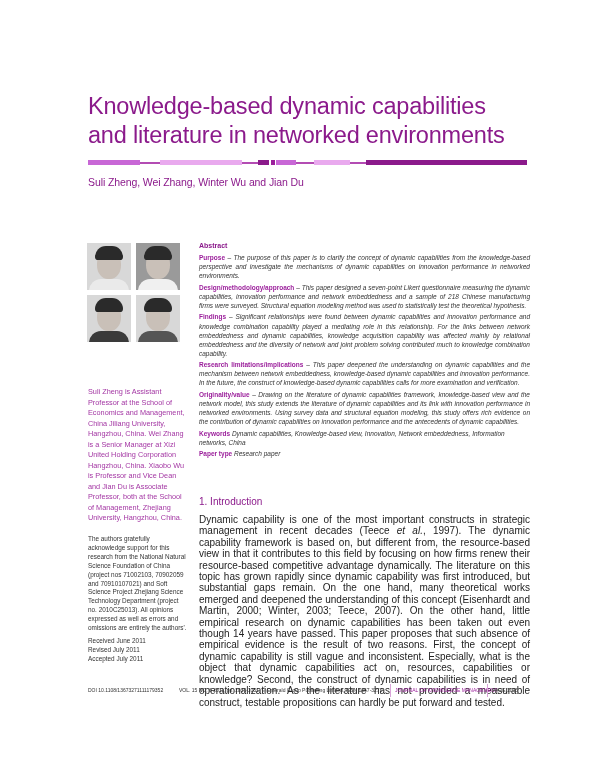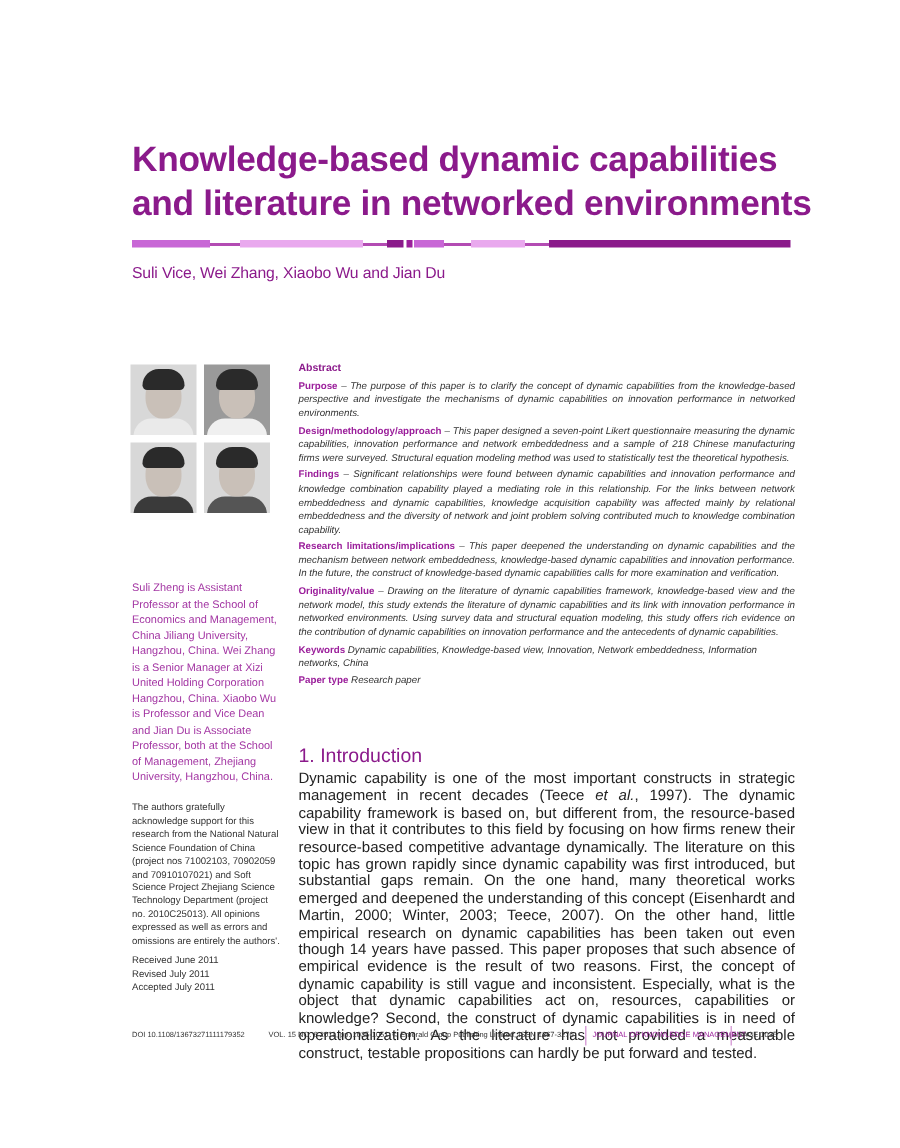--- a/index.html
+++ b/index.html
@@ -1,21 +1,21 @@
 <!DOCTYPE html>
 <html><head>
   <meta charset="utf-8">
   <style>
     * { margin: 0; padding: 0; box-sizing: border-box; }
     html, body { width: 600px; height: 765px; background: #ffffff; overflow: hidden; }
     body { position: relative; font-family: "Liberation Sans", sans-serif; color: #222; }
 
     .title {
       position: absolute; left: 88px; top: 92px; width: 460px;
-      font-size: 23.5px; line-height: 29px; color: #8b1a8b; font-weight: bold;
+      font-size: 23.5px; line-height: 29px; color: #8b1a8b; font-weight: normal;
       letter-spacing: -0.2px;
     }
 
     .rule { position: absolute; top: 160px; left: 88px; width: 440px; height: 6px; }
     .rule .seg { position: absolute; }
     .rule .thin { top: 2px; height: 1.5px; background: #b34cb3; }
     .rule .thick { top: 0; height: 5px; }
 
     .authors {
       position: absolute; left: 88px; top: 176px;
@@ -60,21 +60,21 @@
       position: absolute; left: 199px; top: 241px; width: 331px;
       font-size: 6.5px; line-height: 9.1px; color: #333;
     }
     .abstract .abs-title { font-weight: bold; color: #8b1a8b; font-size: 7px; margin-bottom: 3px; }
     .abstract p { text-align: justify; font-style: italic; margin-bottom: 2.4px; }
     .abstract .lbl { font-style: normal; font-weight: bold; color: #9b1f9b; }
     .abstract .kw-lbl { font-style: normal; font-weight: bold; color: #9b1f9b; }
 
     .intro-head {
       position: absolute; left: 199px; top: 496px;
-      font-size: 13px; color: #8b1a8b;
+      font-size: 10px; color: #8b1a8b;
     }
     .intro-body {
       position: absolute; left: 199px; top: 514px; width: 331px;
       font-size: 10px; line-height: 11.4px; color: #222; text-align: justify;
     }
 
     .footer {
       position: absolute; top: 684px; left: 88px; width: 460px; height: 14px;
       font-size: 5px; color: #333; white-space: nowrap;
     }
@@ -97,21 +97,21 @@
     <div class="seg thin" style="left: 154px; width: 16px;"></div>
     <div class="seg thick" style="left: 170px; width: 11px; background: rgb(139, 26, 139);"></div>
     <div class="seg thick" style="left: 183px; width: 4px; background: rgb(155, 31, 155);"></div>
     <div class="seg thick" style="left: 188px; width: 20px; background: rgb(200, 103, 214);"></div>
     <div class="seg thin" style="left: 208px; width: 18px;"></div>
     <div class="seg thick" style="left: 226px; width: 36px; background: rgb(233, 169, 238);"></div>
     <div class="seg thin" style="left: 262px; width: 16px;"></div>
     <div class="seg thick" style="left: 278px; width: 161px; background: rgb(139, 26, 139);"></div>
   </div>
 
-<div class="authors">Suli Vice, Wei Zhang, Xiaobo Wu and Jian Du</div>
+<div class="authors">Suli Zheng, Wei Zhang, Winter Wu and Jian Du</div>
 
 <div class="photos">
   <div class="photo p1" style="left:0;top:0;">
     <div class="body"></div>
       <div class="head"></div>
       <div class="hair"></div>
   </div>
   <div class="photo dark p2" style="left:49px;top:0;">
     <div class="body"></div>
       <div class="head"></div>

